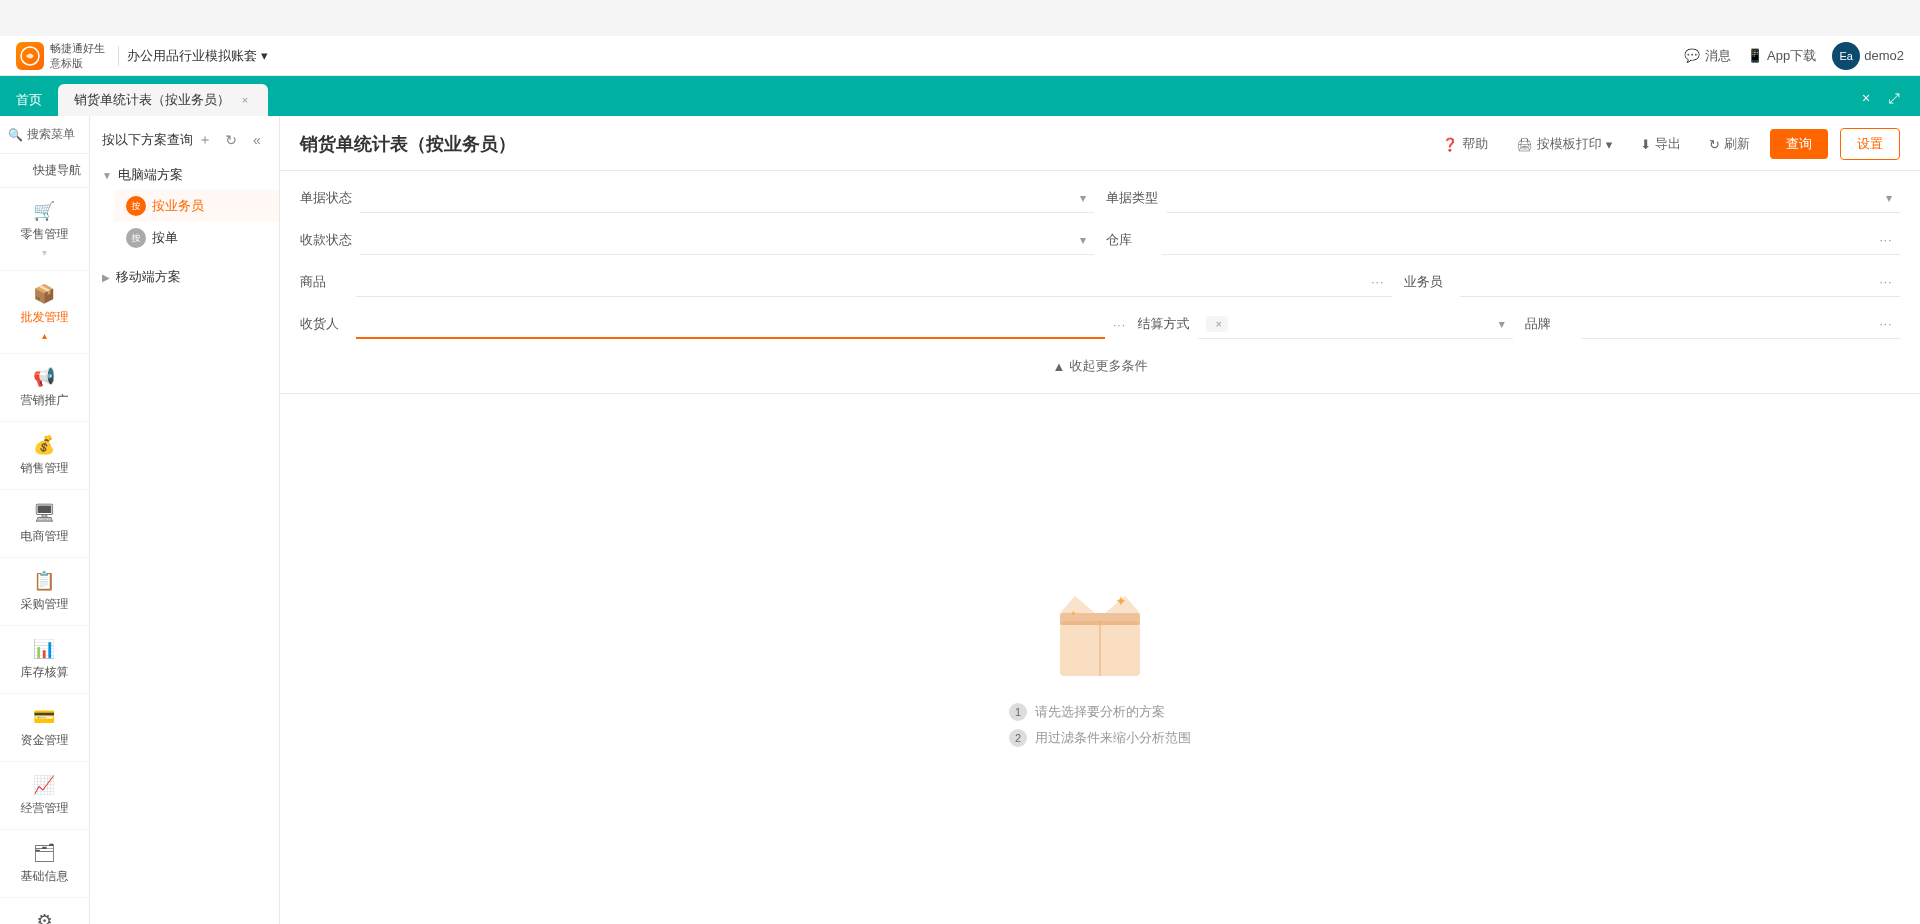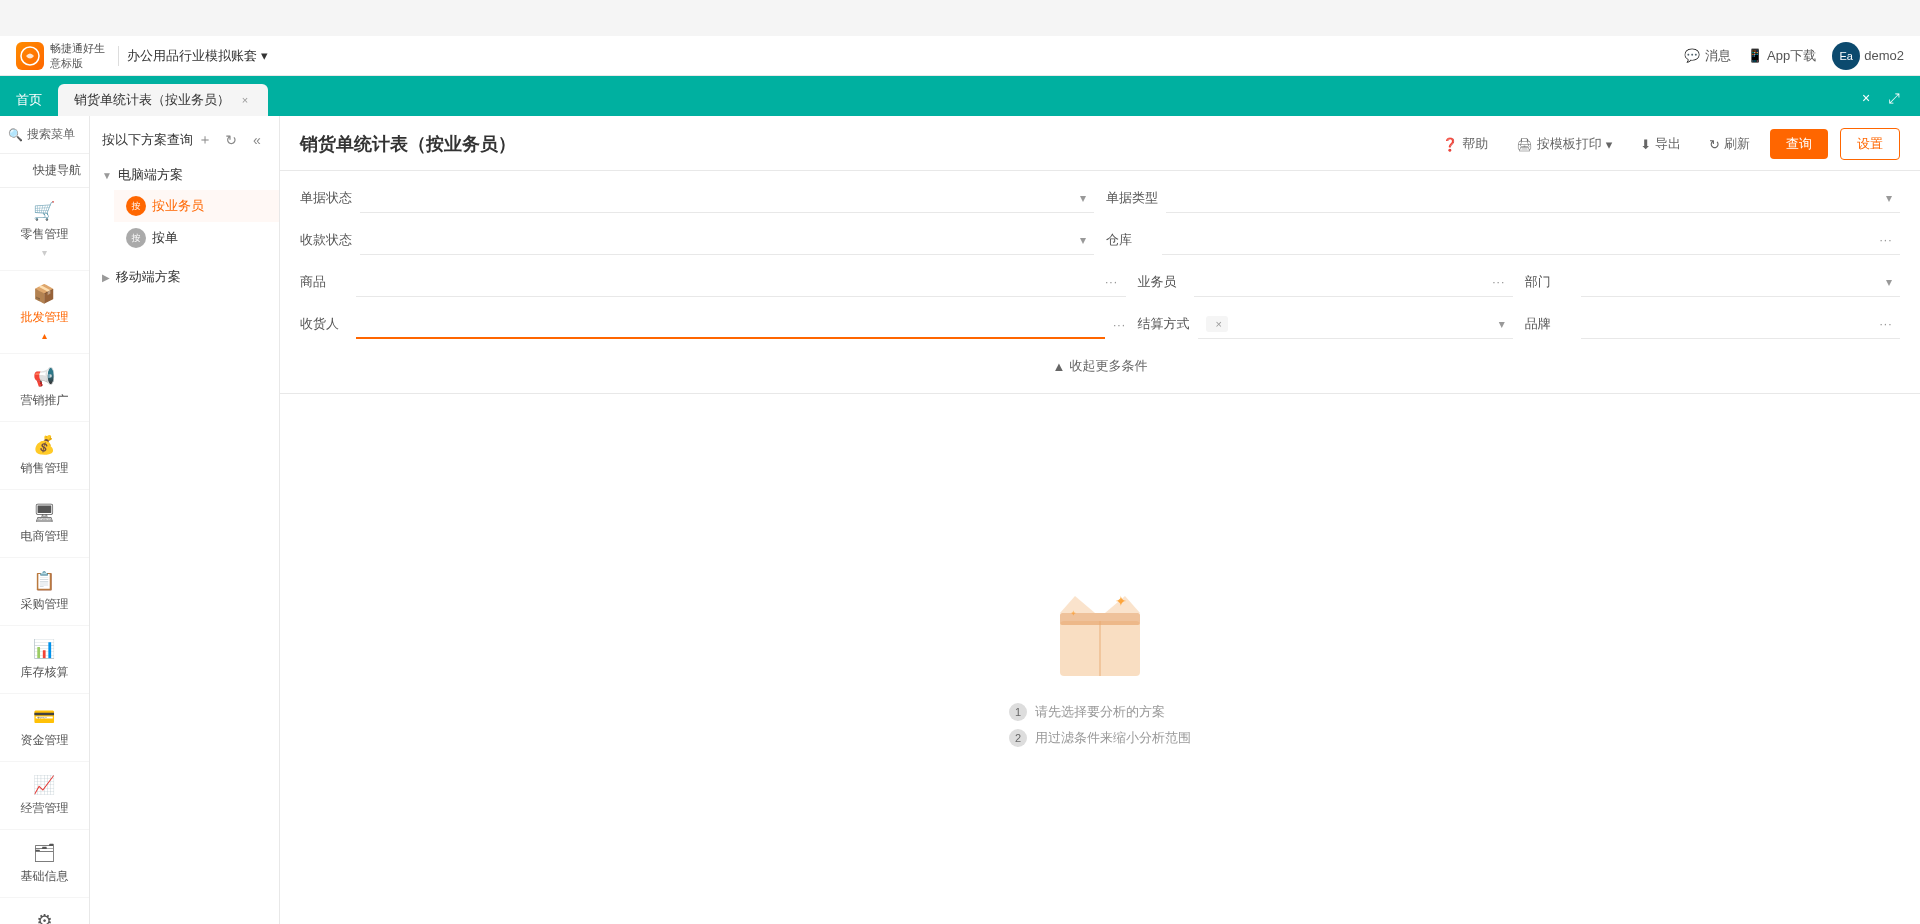--- a/index.html
+++ b/index.html
@@ -647,27 +647,20 @@
               <span>···</span>
             </div>
           </div>
           <div class="filter-col">
             <span class="filter-label">业务员</span>
             <div class="filter-select" style="flex:1;">
               <span></span>
               <span>···</span>
             </div>
           </div>
-          <div class="filter-col">
-            <span class="filter-label">部门</span>
-            <div class="filter-select" style="flex:1;">
-              <span></span>
-              <span class="chevron-down"></span>
-            </div>
-          </div>
         </div>
 
         <div class="filter-row">
           <div class="filter-col" style="flex:2.2;">
             <span class="filter-label">收货人</span>
             <input class="filter-input active-border" type="text" value="" style="">
             <span style="color:#999;cursor:pointer;">···</span>
           </div>
           <div class="filter-col">
             <span class="filter-label">结算方式</span>

